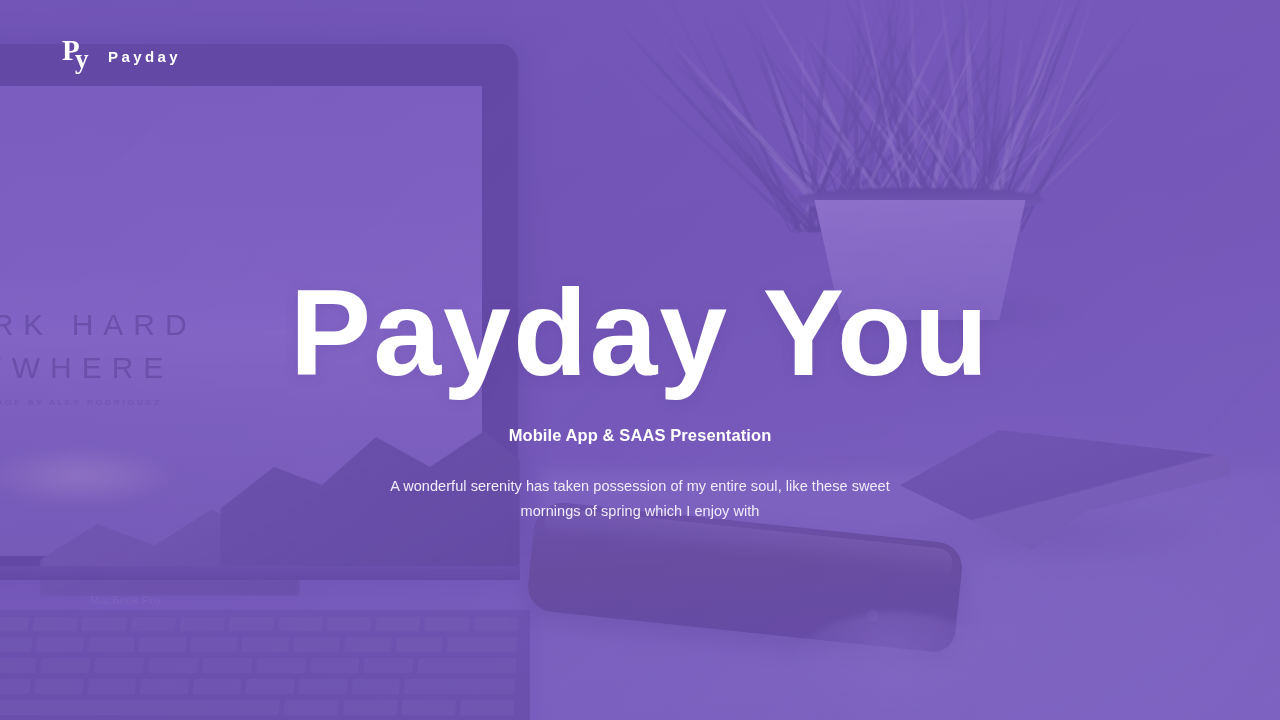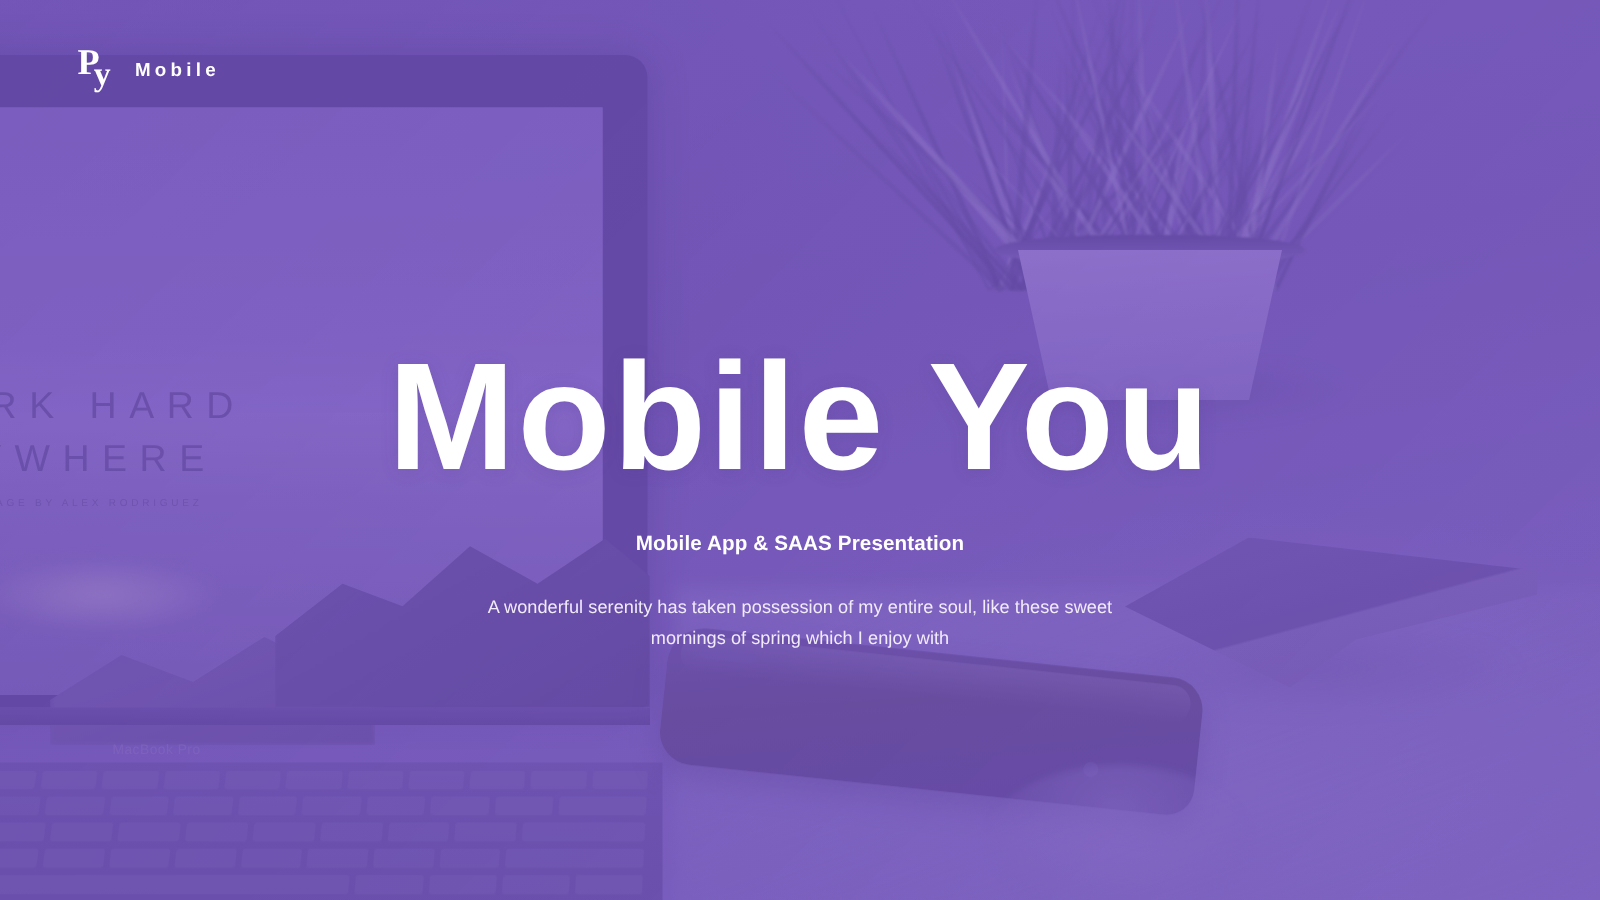--- a/index.html
+++ b/index.html
@@ -528,22 +528,22 @@
 
     <div class="tint"></div>
     <div class="tint2"></div>
   </div>
 
   <div class="logo">
     <div class="logo-mark">
       <span class="p">P</span>
       <span class="y">y</span>
     </div>
-    <div class="logo-text">Mobile</div>
+    <div class="logo-text">Payday</div>
   </div>
 
   <div class="center">
-    <div class="title">Mobile You</div>
+    <div class="title">Payday You</div>
     <div class="subtitle">Mobile App &amp; SAAS Presentation</div>
     <div class="body-text">A wonderful serenity has taken possession of my entire soul, like these sweet mornings of spring which I enjoy with</div>
   </div>
 
 </div>
 
 </body></html>

